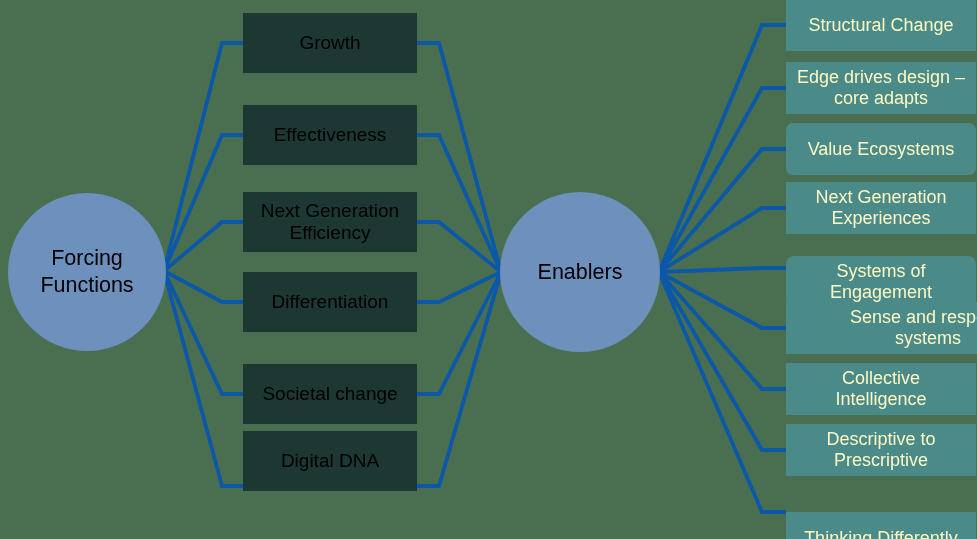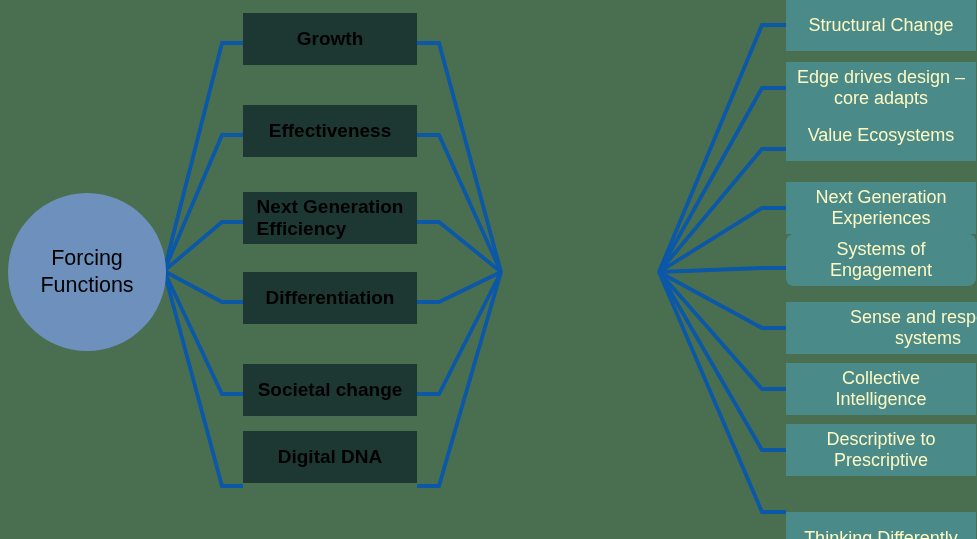--- a/index.html
+++ b/index.html
@@ -35,31 +35,30 @@
     font-size: 21.5px;
     line-height: 1.25;
   }
   .circle.left  { left: 8px;   top: 193px; width: 158px; height: 158px; }
   .circle.mid   { left: 500px; top: 192px; width: 160px; height: 160px; }
 
   .fbox {
     position: absolute;
     left: 243px;
     width: 174px;
-    height: 52px;
+    height: 60px;
     background: var(--fbox, #1d3833);
     display: flex;
     align-items: center;
     justify-content: center;
-    text-align: left;
+    text-align: center;
     white-space: pre-line;
     color: #000000;
     font-size: 19px;
     line-height: 1.15;
-    font-weight: bold;
   }
   .ebox {
     position: absolute;
     left: 786px;
     width: 190px;
     height: 52px;
     background: var(--ebox, #4a8a88);
     display: flex;
     align-items: center;
     justify-content: center;
@@ -96,38 +95,41 @@
       <path d="M659,272 L762,389 L786,389" fill="none" stroke="#0b57a8" stroke-width="3.8"></path>
       <path d="M659,272 L762,450 L786,450" fill="none" stroke="#0b57a8" stroke-width="3.8"></path>
       <path d="M659,272 L762,512 L786,512" fill="none" stroke="#0b57a8" stroke-width="3.8"></path>
     </svg>
 
   <div class="circle left">
     <span class="label">Forcing
 Functions</span>
   </div>
 
+  <div class="circle mid">
+    <span class="label">Enablers</span>
+  </div>
 
   <div id="forcing-column">
       <div class="fbox" style="top: 13px;">Growth</div>
       <div class="fbox" style="top: 105px;">Effectiveness</div>
       <div class="fbox" style="top: 192px;">Next Generation
 Efficiency</div>
       <div class="fbox" style="top: 272px;">Differentiation</div>
       <div class="fbox" style="top: 364px;">Societal change</div>
       <div class="fbox" style="top: 431px;">Digital DNA</div>
     </div>
   <div id="enabler-column">
       <div class="ebox" style="top: -1px;">Structural Change</div>
       <div class="ebox" style="top: 62px;">Edge drives design –
 core adapts</div>
-      <div class="ebox" style="top: 109px;">Value Ecosystems</div>
+      <div class="ebox" style="top: 123px; border-radius: 7px;">Value Ecosystems</div>
       <div class="ebox" style="top: 182px;">Next Generation
 Experiences</div>
-      <div class="ebox" style="top: 234px; border-radius: 8px;">Systems of
+      <div class="ebox" style="top: 256px; border-radius: 8px;">Systems of
 Engagement</div>
       <div class="ebox" style="top: 302px; padding-left: 47px;">Sense and respond
 systems</div>
       <div class="ebox" style="top: 363px;">Collective
 Intelligence</div>
       <div class="ebox" style="top: 424px;">Descriptive to
 Prescriptive</div>
       <div class="ebox" style="top: 512px;">Thinking Differently</div>
     </div>
 </div>

